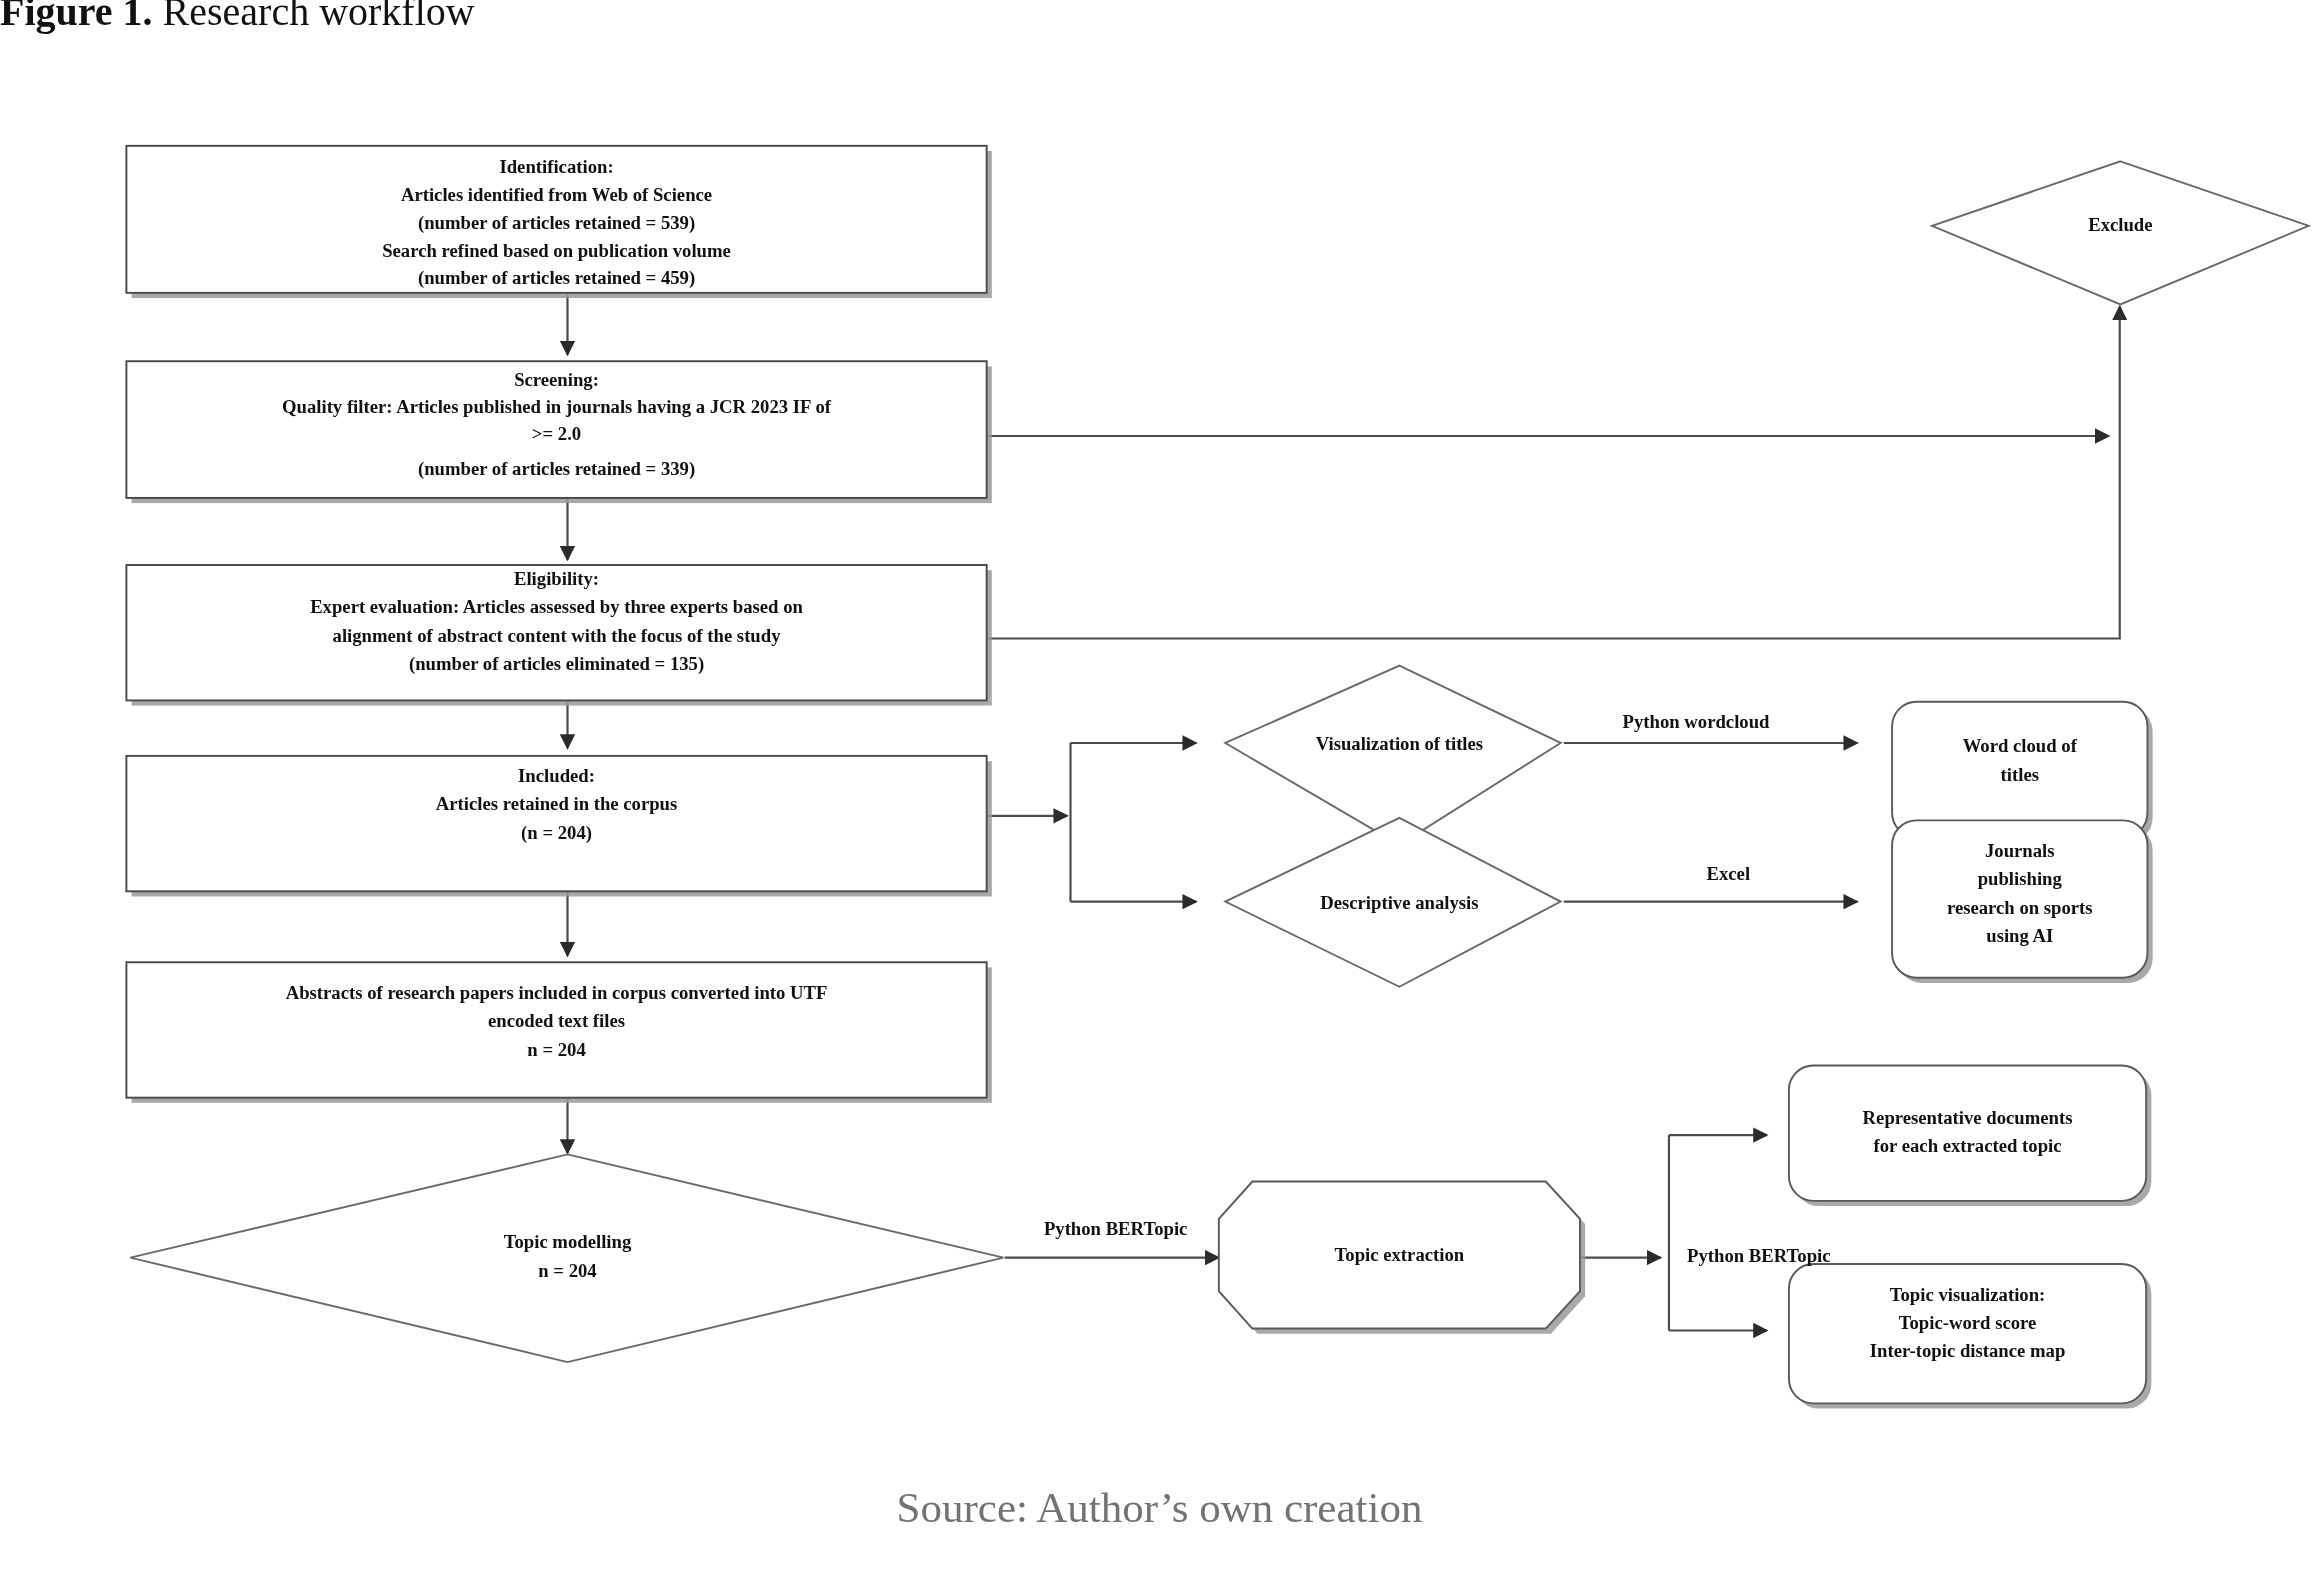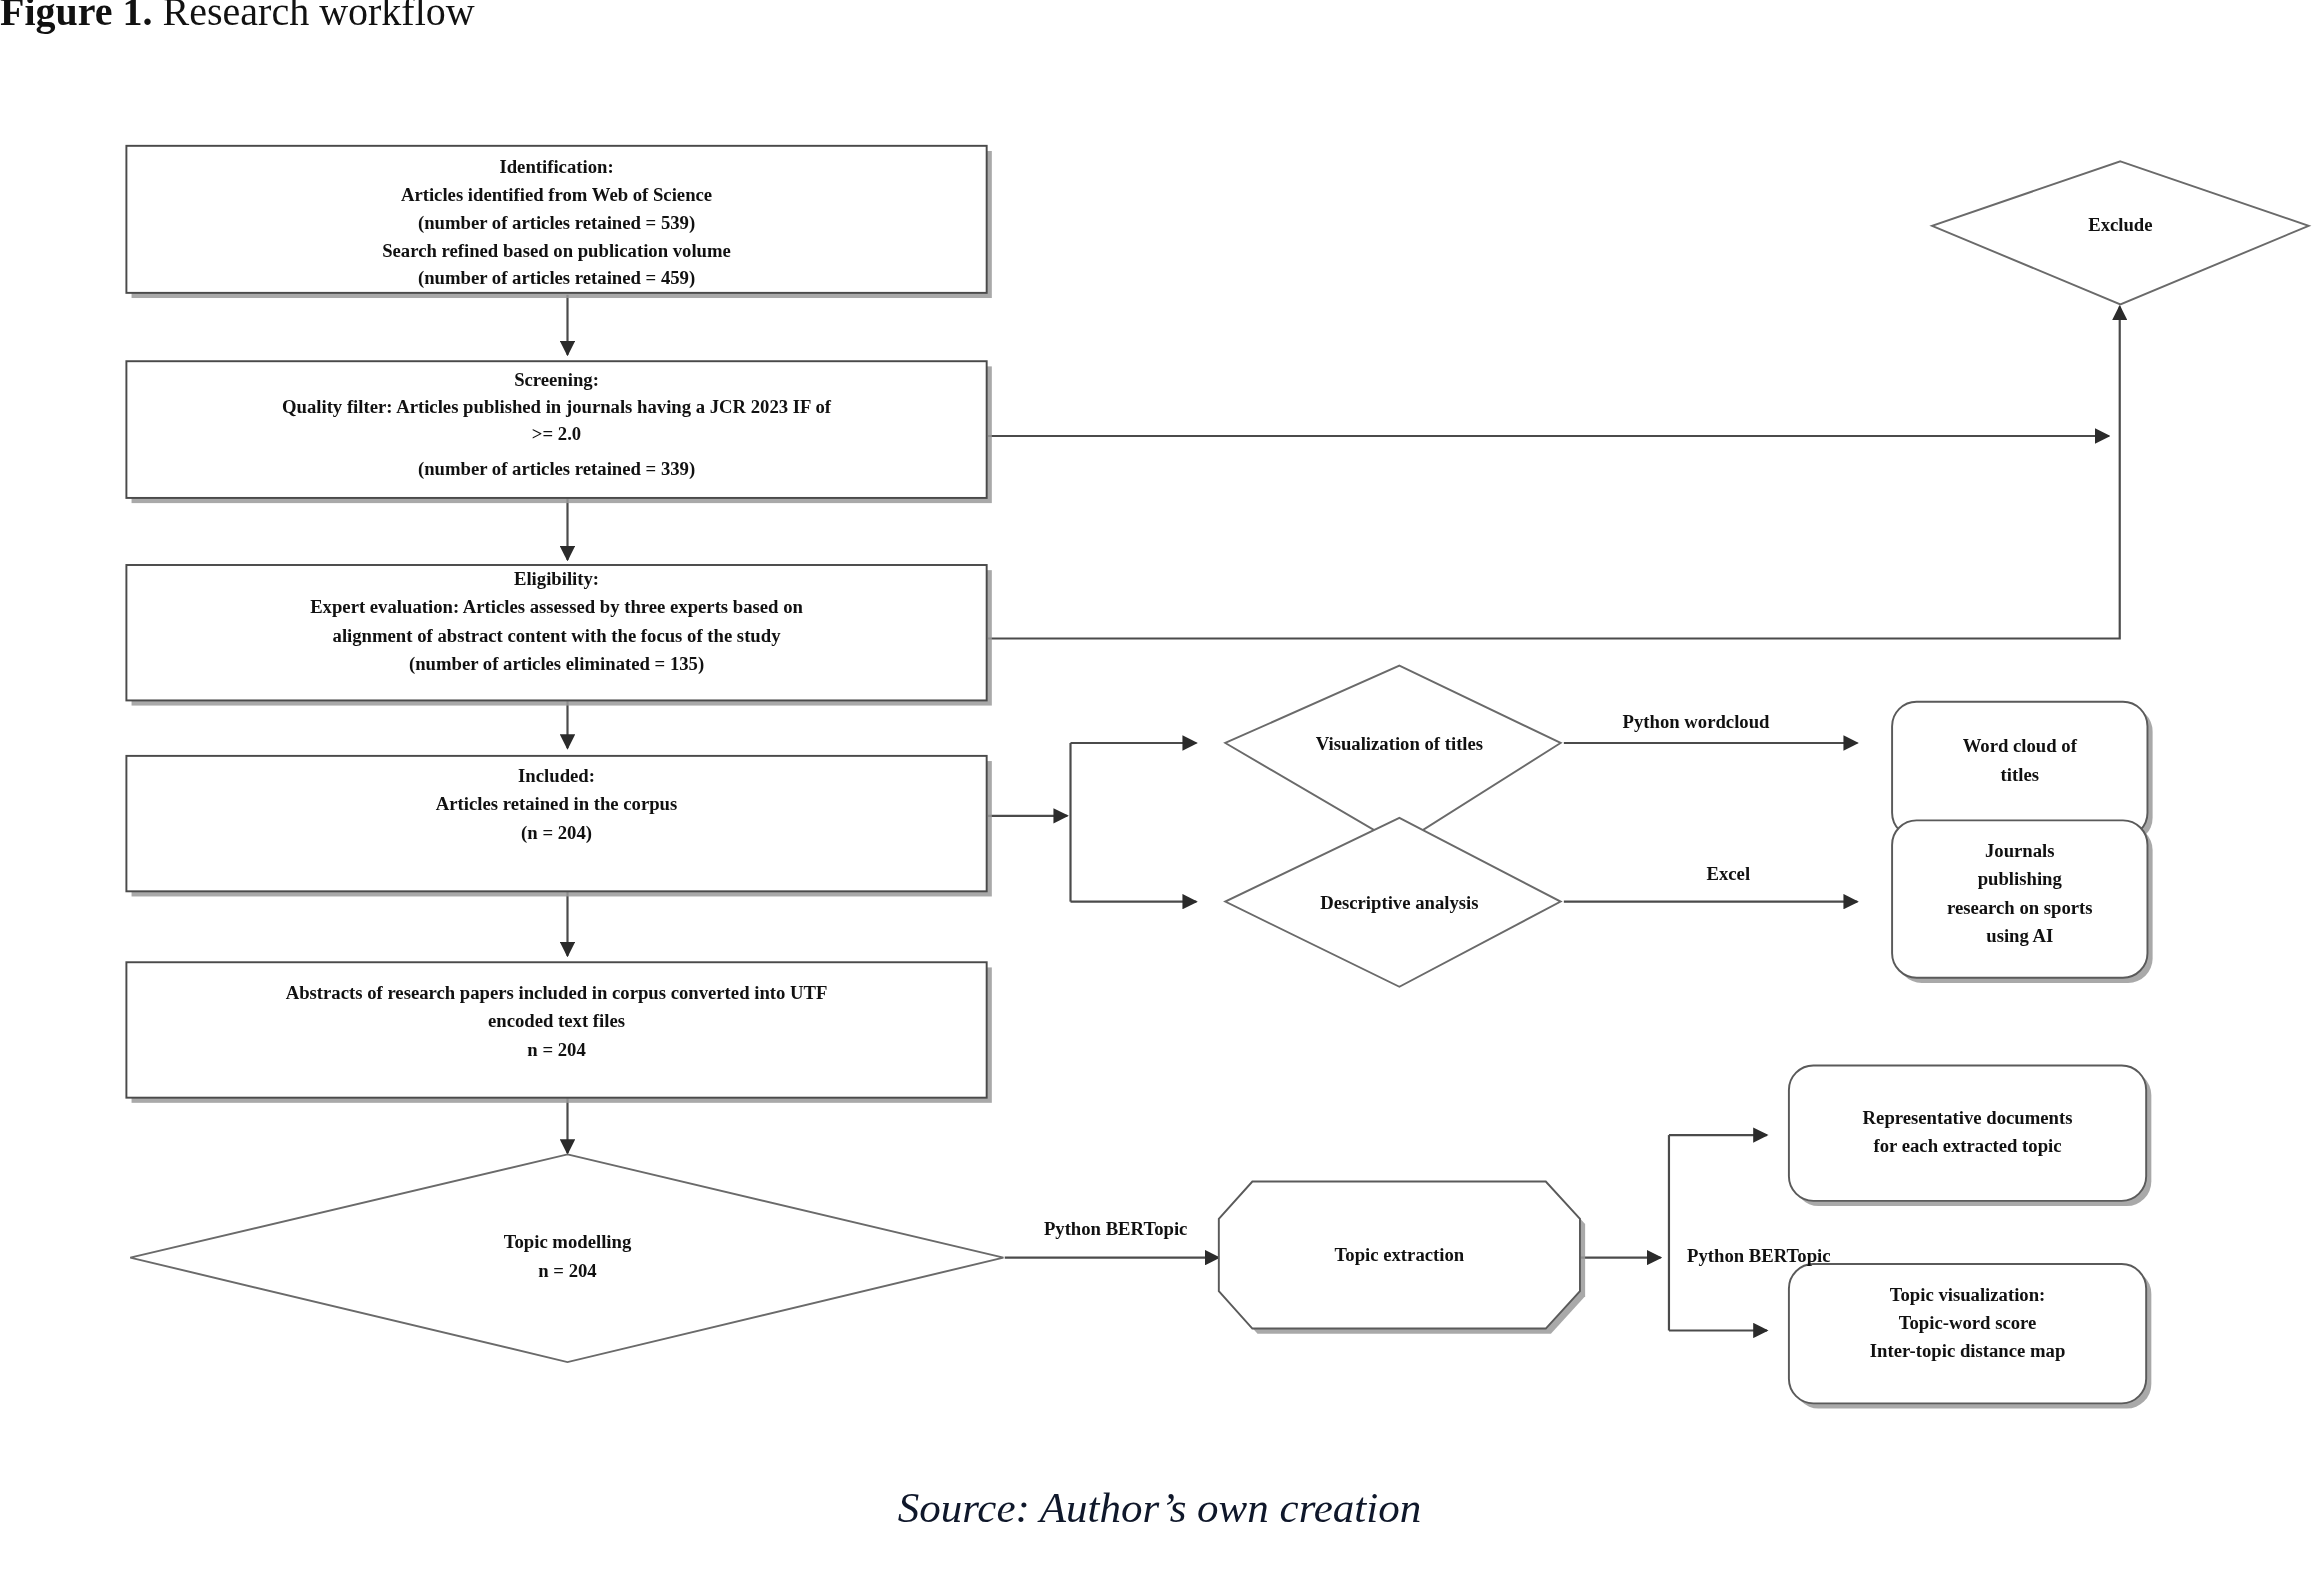--- a/index.html
+++ b/index.html
@@ -27,22 +27,21 @@
   #figure-title .lbl {
     font-weight: bold;
   }
   #source-caption {
     position: absolute;
     left: 0;
     top: 1483px;
     width: 2319px;
     text-align: center;
     font-size: 43px;
-    color: #0f172a;
-    font-style: italic;
+    color: #737373;
   }
   svg#flow {
     position: absolute;
     left: 0;
     top: 0;
   }
   .node-rect {
     fill: #ffffff;
     stroke: #4a4a4a;
     stroke-width: 3;

